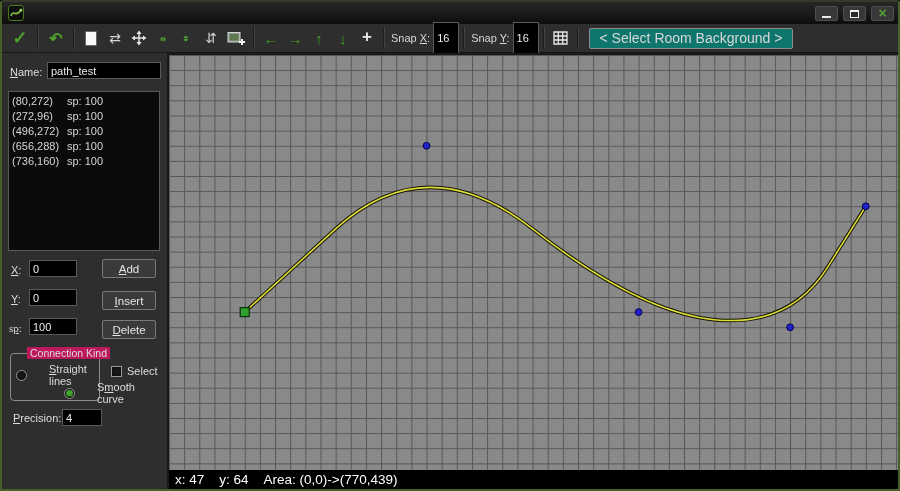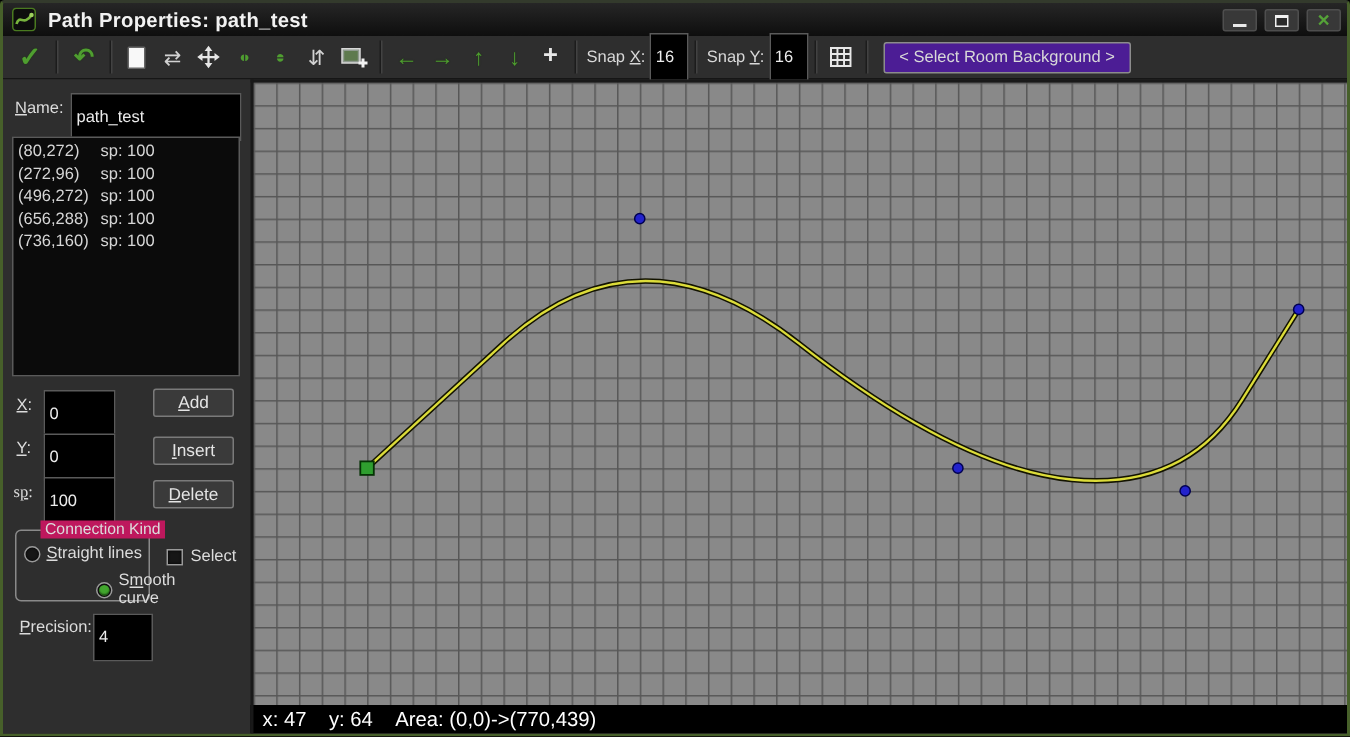--- a/index.html
+++ b/index.html
@@ -53,32 +53,32 @@
   .ico-center { font-size:17px; color:#e8e8e8; font-weight:bold; margin-top:-2px; }
   .page-icon { width:12px; height:15px; background:#f8f8f8; border:1px solid #666; border-radius:1px; }
   .tb-label { color:#d8d8d8; font-size:11px; margin:0 3px 0 2px; flex:0 0 auto; }
   .tb-field {
     width:26px; height:17px; background:#000; border:1px solid #5a5a5a;
     color:#ececec; font-size:11px; font-family:"Liberation Sans",sans-serif;
     padding:15px 3px; flex:0 0 auto;
   }
   #room-bg-btn {
     height:21px; margin-left:6px; padding:0 10px;
-    border:1px solid #8c8c8c; border-radius:2px; background:#4c1d95;
-    color:#d8d8d8; font-size:11px; display:flex; align-items:center; flex:0 0 auto;
+    border:1px solid #8c8c8c; border-radius:2px; background:#0f766e;
+    color:#d8d8d8; font-size:14px; display:flex; align-items:center; flex:0 0 auto;
   }
   u { text-decoration:underline; }
   
   #sidepanel {
     position:absolute; left:0; top:51px; width:165px; height:436px;
     background:#2e2e2e; color:#dcdcdc; font-size:11px;
   }
   .fld {
     background:#000; border:1px solid #5a5a5a; color:#ececec;
-    font-size:11px; font-family:"Liberation Sans",sans-serif; padding:15px 3px;
+    font-size:11px; font-family:"Liberation Sans",sans-serif; padding:0 3px;
     position:absolute; height:17px;
   }
   .lbl { position:absolute; color:#dcdcdc; font-size:11px; }
   #points-list {
     position:absolute; left:6px; top:38px; width:152px; height:160px;
     background:#0b0b0b; border:1px solid #5a5a5a; overflow:hidden;
     padding:2px 0 0 3px;
   }
   .list-row { display:flex; line-height:15px; color:#d6d6d6; font-size:11px; }
   .list-row .coord { width:55px; }
@@ -88,21 +88,21 @@
     color:#e4e4e4; font-size:11.5px; display:flex; align-items:center; justify-content:center;
   }
   #groupbox {
     position:absolute; left:8px; top:300px; width:90px; height:48px;
     border:1px solid #8a8a8a; border-radius:4px;
   }
   #gb-title {
     position:absolute; top:-7px; left:16px; background:#be185d;
     padding:0 3px; font-size:10.5px; color:#dcdcdc; white-space:nowrap;
   }
-  .radio-row { position:absolute; left:5px; display:flex; align-items:center; gap:4px;justify-content:center; }
+  .radio-row { position:absolute; left:5px; display:flex; align-items:center; gap:22px;justify-content:center; }
   .radio {
     width:11px; height:11px; border-radius:50%; background:#161616;
     border:1px solid #9a9a9a; box-shadow:inset 0 0 2px #000; flex:0 0 auto;
   }
   .radio.sel::after {
     content:""; display:block; width:7px; height:7px; margin:1px;
     border-radius:50%; background:#42a62e; box-shadow:inset 0 -1px 1px #1d5214;
   }
   .checkbox {
     width:11px; height:11px; background:#161616; border:1px solid #9a9a9a;
@@ -128,21 +128,20 @@
 <body>
 
 <div id="win">
 
   <div id="titlebar">
     <svg id="title-icon" viewBox="0 0 16 16">
       <rect x="0.5" y="0.5" width="15" height="15" rx="2.5" fill="#0d0d0d" stroke="#4a7a20"></rect>
       <path d="M3 11 C5 4, 8 13, 13 5" stroke="#77b33d" stroke-width="1.8" fill="none"></path>
       <circle cx="13" cy="5" r="1.5" fill="#9ed05e"></circle>
     </svg>
-    <span id="title-text">Path Properties: path_test</span>
     <div id="win-controls">
       <div class="wc-btn">
           <div class="glyph-min"></div>
         </div>
       <div class="wc-btn">
           <div class="glyph-max"></div>
         </div>
       <div class="wc-btn">
           <span class="glyph-close">×</span>
         </div>

